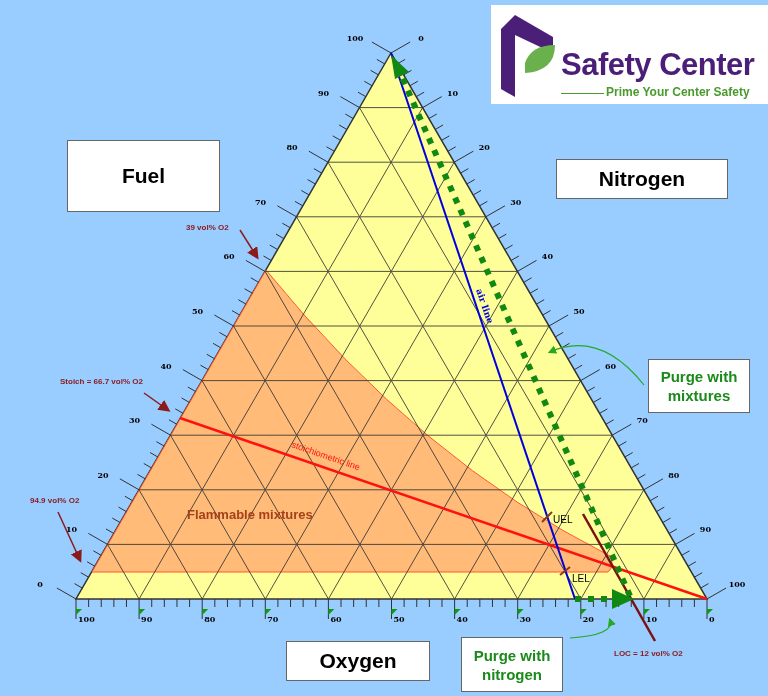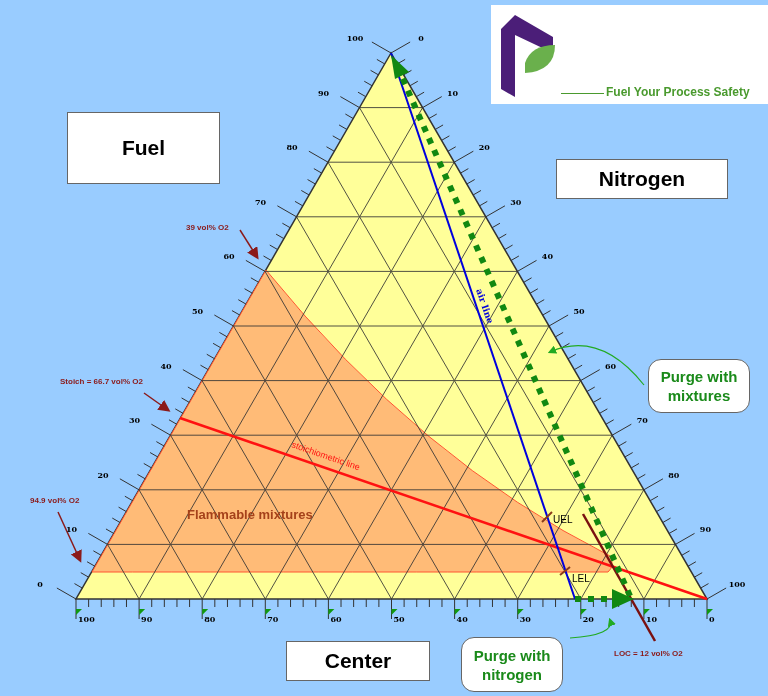--- a/index.html
+++ b/index.html
@@ -1,20 +1,20 @@
 <!DOCTYPE html>
 <html><head>
 <meta charset="utf-8">
 <style>
   html,body{margin:0;padding:0;}
   body{width:768px;height:696px;background:#99ccff;position:relative;overflow:hidden;font-family:"Liberation Sans",sans-serif;}
   #diagram{position:absolute;left:0;top:0;}
   .box{position:absolute;background:#fff;border:1px solid #666;box-sizing:border-box;display:flex;align-items:center;justify-content:center;text-align:center;font-weight:bold;}
   .axis-box{font-size:21px;color:#000;line-height:26px;}
-  .purge-box{font-size:15px;color:#1a8a1a;line-height:19px;border-radius:13px;}
+  .purge-box{font-size:15px;color:#1a8a1a;line-height:19px;}
   #logo{position:absolute;left:491px;top:5px;width:277px;height:99px;background:#fff;}
   #logo .t1{position:absolute;left:70px;top:12px;font-size:31px;font-weight:bold;color:#4b1e78;line-height:31px;letter-spacing:-0.5px;}
   #logo .t2{position:absolute;left:70px;top:44px;font-size:31px;font-weight:bold;color:#4b1e78;line-height:31px;letter-spacing:-0.5px;}
   #logo .tag{position:absolute;left:115px;top:80px;font-size:12px;font-weight:bold;color:#4a9a2e;}
   #logo .rule{position:absolute;left:70px;top:88px;width:43px;height:1px;background:#4a9a2e;}
   #logo svg{position:absolute;left:10px;top:10px;}
 </style>
 </head>
 <body>
 
@@ -294,32 +294,33 @@
   <text transform="translate(476,290) rotate(71)" font-family="DejaVu Serif, serif" font-size="9" font-weight="bold" fill="#0000dd">air line</text>
   <text transform="translate(291,447) rotate(19)" font-family="Liberation Sans, sans-serif" font-size="9" fill="#ff1111">stoichiometric line</text>
   <text x="187" y="519" font-family="Liberation Sans, sans-serif" font-size="13" font-weight="bold" fill="#a5411a">Flammable mixtures</text>
 </svg>
 
 <div id="logo">
   <svg width="56" height="82" viewBox="0 0 56 82">
     <polygon points="0,14 14,0 52,22 52,38 14,20 14,82 0,74" fill="#4b1e78"></polygon>
     <path d="M24,48 Q30,30 54,30 Q54,56 24,58 Z" fill="#6ab04c"></path>
   </svg>
+  <div class="t2">Safety Center</div>
   <div class="rule"></div>
-  <div class="tag">Fuel Your Process Safety</div>
-</div>
-
-<div class="box axis-box" style="left:67px;top:112px;width:153px;height:72px;flex-direction:row;">
+  <div class="tag">Prime Your Center Safety</div>
+</div>
+
+<div class="box axis-box" style="left:67px;top:140px;width:153px;height:72px;flex-direction:row;">
   <span>Fuel</span>
 </div>
 <div class="box axis-box" style="left:556px;top:159px;width:172px;height:40px;">
   <span>Nitrogen</span>
 </div>
 <div class="box axis-box" style="left:286px;top:641px;width:144px;height:40px;">
-  <span>Center</span>
+  <span>Oxygen</span>
 </div>
 
 <div class="box purge-box" style="left:648px;top:359px;width:102px;height:54px;flex-direction:column;">
   <span>Purge with</span>
   <span>mixtures</span>
 </div>
 <div class="box purge-box" style="left:461px;top:637px;width:102px;height:55px;flex-direction:column;">
   <span>Purge with</span>
   <span>nitrogen</span>
 </div>

